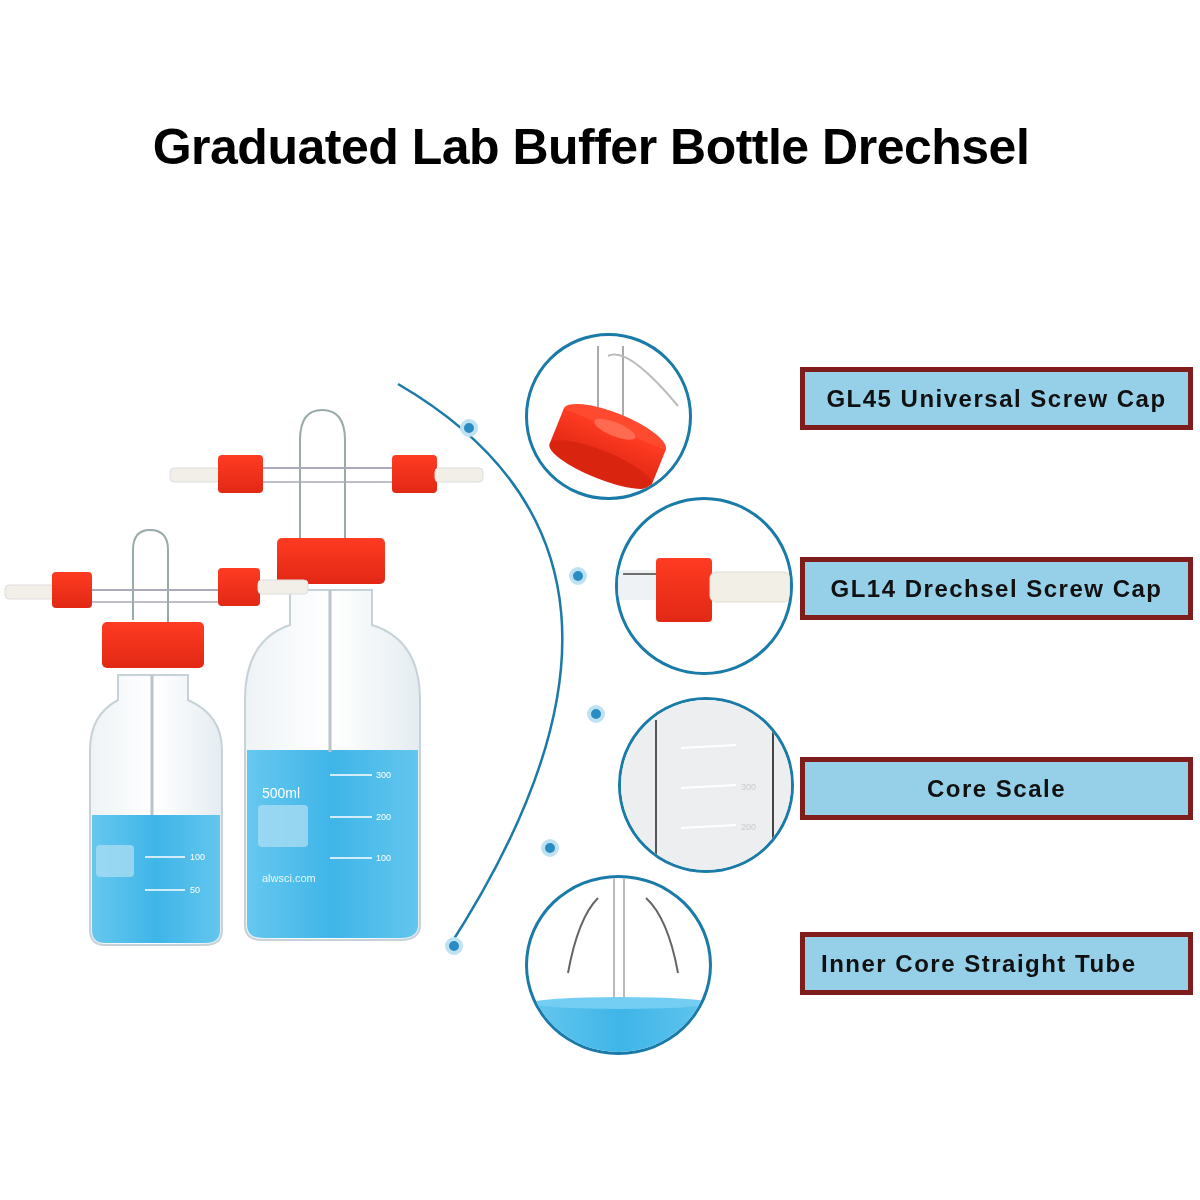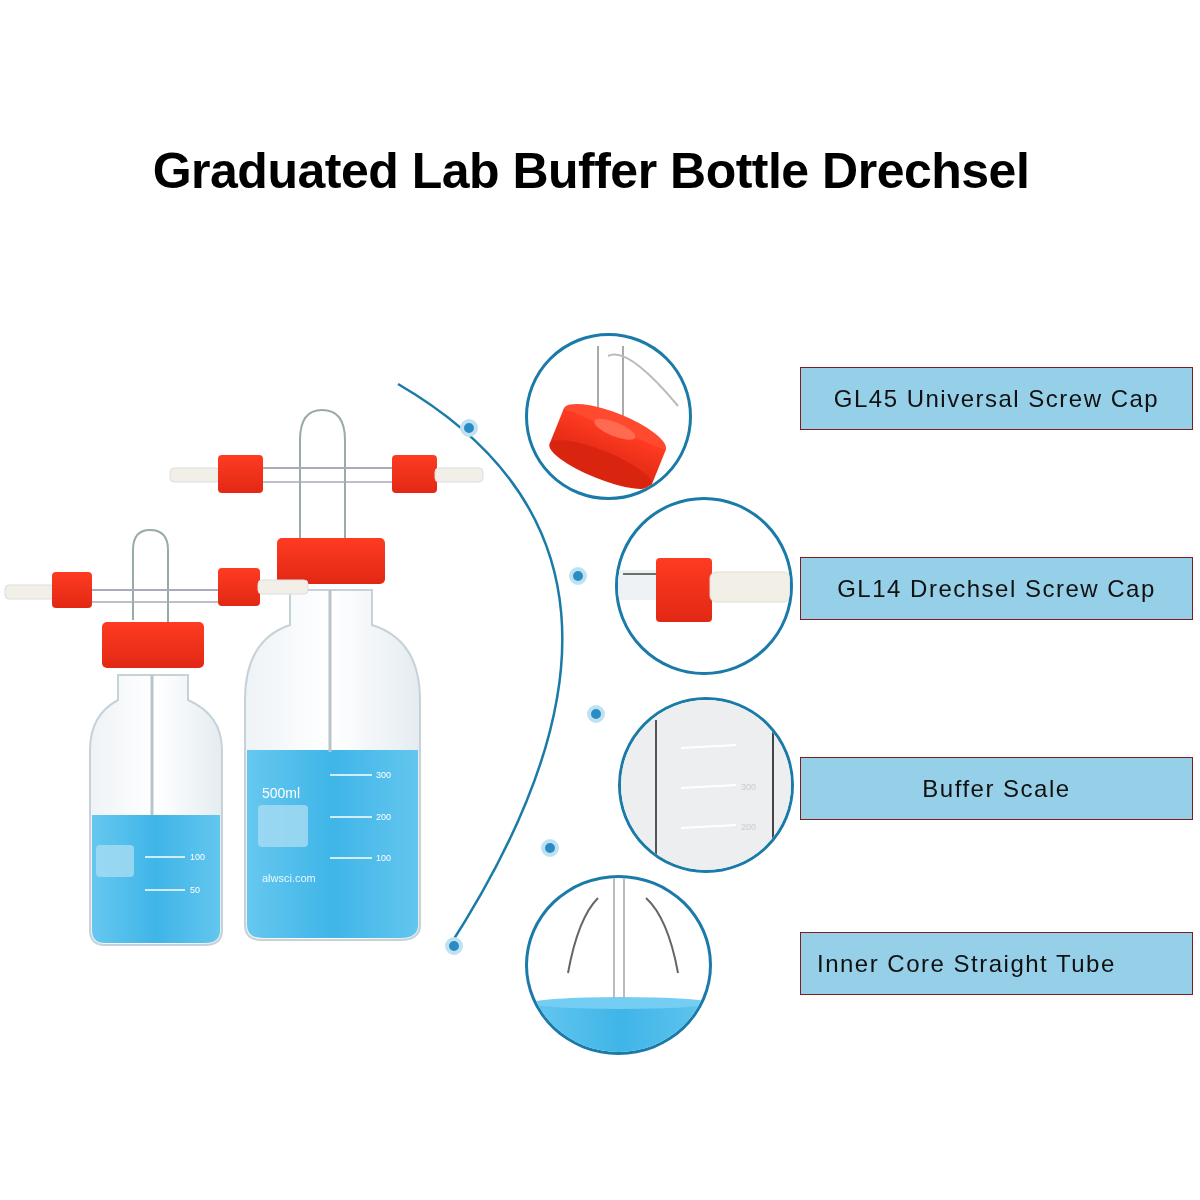--- a/index.html
+++ b/index.html
@@ -1,18 +1,18 @@
 <!DOCTYPE html>
 <html><head>
 <meta charset="utf-8">
 <style>
   html,body{margin:0;padding:0;background:#fff;}
   body{width:1200px;height:1200px;position:relative;overflow:hidden;font-family:"Liberation Sans",sans-serif;}
-  .title{position:absolute;left:0;top:118px;width:1182px;text-align:center;font-weight:bold;font-size:50px;color:#000;letter-spacing:-0.5px;margin-top:24px;}
-  .label{position:absolute;left:800px;width:393px;height:63px;background:#95cfe8;border:1px solid #7f1d1d;box-sizing:border-box;display:flex;align-items:center;font-weight:normal;font-size:24px;color:#111;letter-spacing:1.5px;}
+  .title{position:absolute;left:0;top:118px;width:1182px;text-align:center;font-weight:bold;font-size:50px;color:#000;letter-spacing:-0.5px;}
+  .label{position:absolute;left:800px;width:393px;height:63px;background:#95cfe8;border:5px solid #7f1d1d;box-sizing:border-box;display:flex;align-items:center;font-weight:bold;font-size:24px;color:#111;letter-spacing:1.5px;}
   .label span{white-space:nowrap;}
   .circle{position:absolute;border:3px solid #1a7aa8;border-radius:50%;box-sizing:border-box;overflow:hidden;background:#fff;}
   svg.art{position:absolute;left:0;top:0;}
 </style>
 </head>
 <body>
 
 <div class="title">Graduated Lab Buffer Bottle Drechsel</div>
 
 <svg class="art" width="1200" height="1200" viewBox="0 0 1200 1200">
@@ -148,17 +148,17 @@
   </svg>
 </div>
 
 <div class="label" style="top:367px;justify-content:center;padding-left:0;">
   <span>GL45 Universal Screw Cap</span>
 </div>
 <div class="label" style="top:557px;justify-content:center;">
   <span>GL14 Drechsel Screw Cap</span>
 </div>
 <div class="label" style="top:757px;justify-content:center;">
-  <span>Buffer Scale</span>
+  <span>Core Scale</span>
 </div>
 <div class="label" style="top:932px;justify-content:flex-start;padding-left:16px;">
   <span>Inner Core Straight Tube</span>
 </div>
 
 </body></html>

